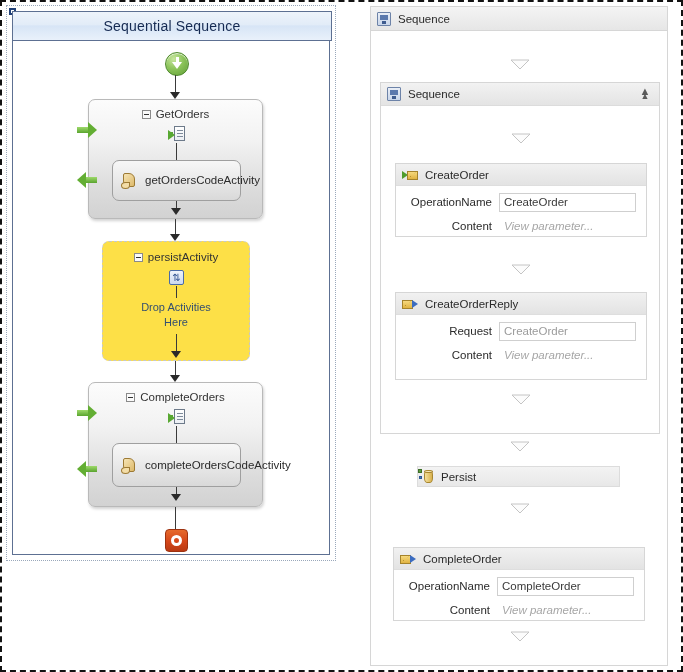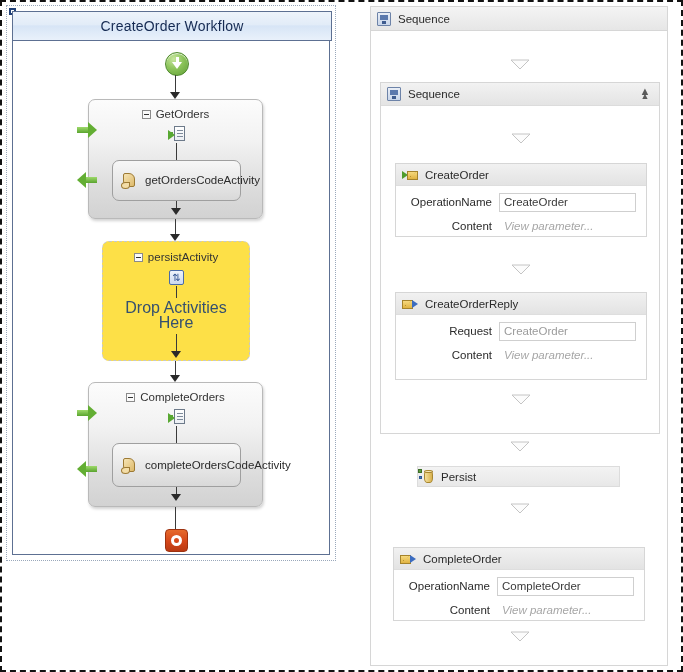--- a/index.html
+++ b/index.html
@@ -161,21 +161,21 @@
   }
   .persist-icon{
     position:absolute;width:15px;height:15px;box-sizing:border-box;
     border:1px solid #4a6ba8;border-radius:2px;
     background:linear-gradient(to bottom,#eef3fb,#ccd9ef);
     display:flex;align-items:center;justify-content:center;
     font-size:10px;color:#2d4f8e;line-height:10px;
   }
   .drop-text{
     position:absolute;left:0;right:0;text-align:center;
-    font-size:16px;color:#35506f;line-height:15px;
+    font-size:11px;color:#35506f;line-height:15px;
   }
 
   
   #wf4-pane{
     position:absolute;left:370px;top:6px;width:298px;height:660px;
     box-sizing:border-box;
     border:1px solid #d6d6d6;
     background:#ffffff;
   }
   .seq-outer-head{
@@ -284,21 +284,21 @@
 </style>
 </head>
 <body>
 
 <div id="marquee"></div>
 
 <div id="legacy-pane">
   <div id="legacy-handle"></div>
   <div id="legacy-inner"></div>
 
-  <div id="legacy-title">CreateOrder Workflow</div>
+  <div id="legacy-title">Sequential Sequence</div>
 
   <div class="wf-canvas">
 
     <div class="start-icon" style="left:158px;top:10px;">
       <div class="stem"></div>
         <div class="glyph"></div>
     </div>
     <div class="vline" style="left:168px;top:33px;height:19px;"></div>
     <div class="arrowhead" style="left:163px;top:50px;"></div>
 

